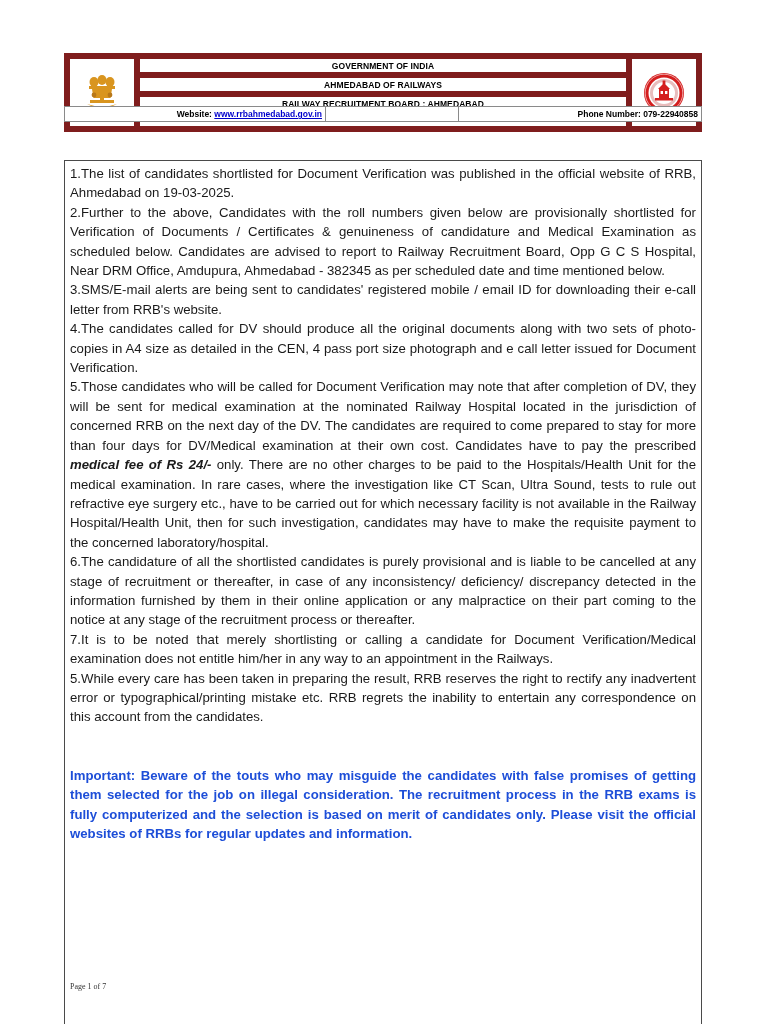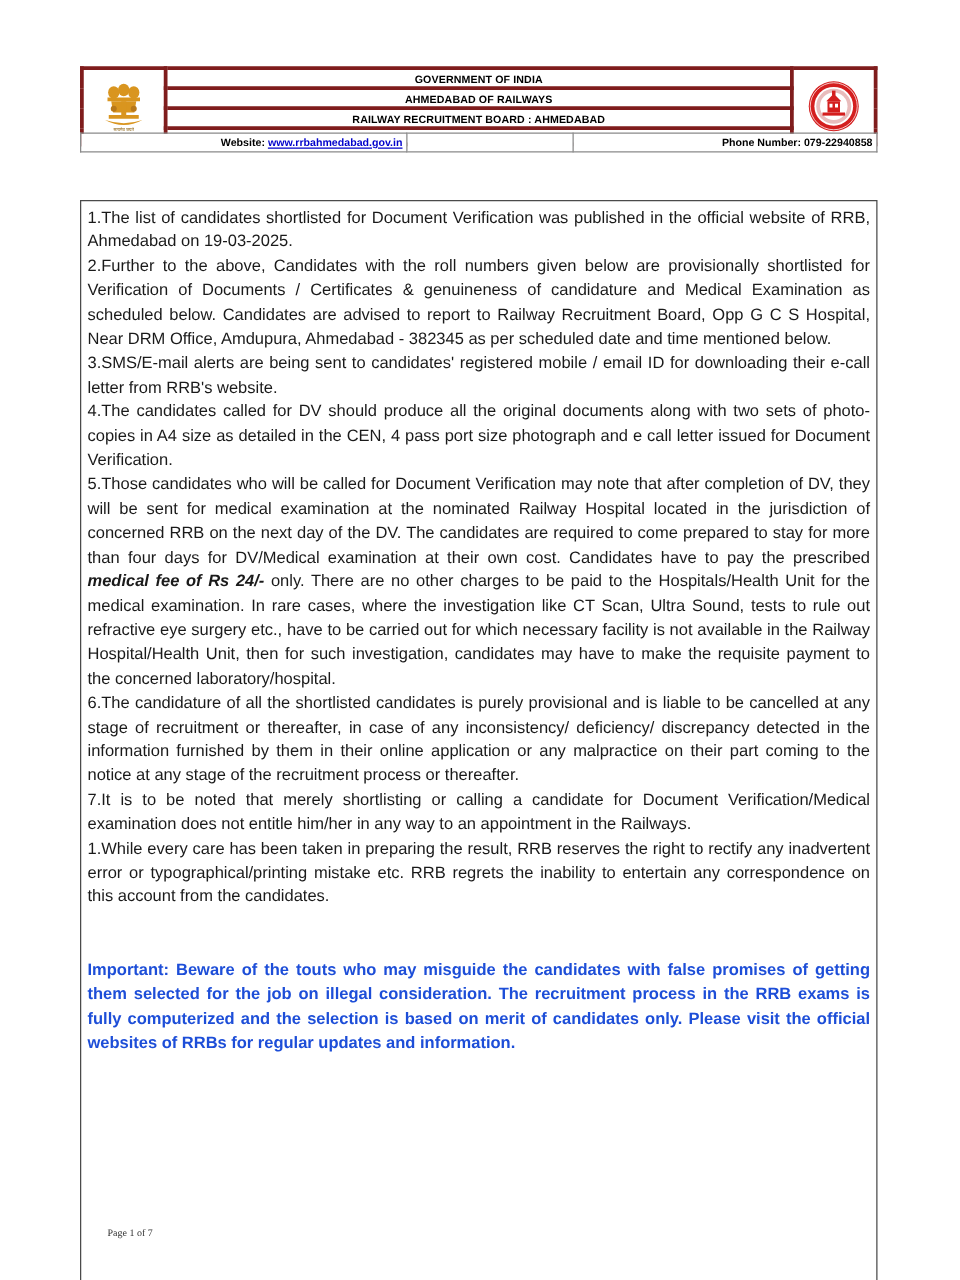--- a/index.html
+++ b/index.html
@@ -28,21 +28,21 @@
   
   .header-table {
     position: absolute;
     left: 64px;
     top: 53px;
     width: 638px;
     border-collapse: collapse;
     table-layout: fixed;
   }
   .header-table td {
-    border: 3px solid #7f1d1d;
+    border: 6px solid #7f1d1d;
     padding: 0;
     vertical-align: middle;
     background: #ffffff;
     margin-top: 20px;
   }
   .logo-cell {
     width: 60px;
     height: 52px;
     text-align: center;
     padding: 2px !important;
@@ -156,21 +156,21 @@
     text-align: justify;
     text-justify: inter-word;
     font-weight: bold;
     margin: 0;
     color: #1d4ed8;
   }
 
   
   .footer {
     position: absolute;
-    left: 76px;
+    left: 60px;
     top: 982px;
     font-size: 8px;
     color: #333333;
     font-family: "Liberation Serif", serif;
     padding-left: 10px;
   }
 </style>
 </head>
 <body>
 
@@ -249,20 +249,20 @@
 
 
   <div class="body-box">
     <p class="para">1.The list of candidates shortlisted for Document Verification was published in the official website of RRB, Ahmedabad on 19-03-2025.</p>
     <p class="para">2.Further to the above, Candidates with the roll numbers given below are provisionally shortlisted for Verification of Documents / Certificates &amp; genuineness of candidature and Medical Examination as scheduled below. Candidates are advised to report to Railway Recruitment Board, Opp G C S Hospital, Near DRM Office, Amdupura, Ahmedabad - 382345 as per scheduled date and time mentioned below.</p>
     <p class="para">3.SMS/E-mail alerts are being sent to candidates' registered mobile / email ID for downloading their e-call letter from RRB's website.</p>
     <p class="para">4.The candidates called for DV should produce all the original documents along with two sets of photo-copies in A4 size as detailed in the CEN, 4 pass port size photograph and e call letter issued for Document Verification.</p>
     <p class="para"><span>5.Those candidates who will be called for Document Verification may note that after completion of DV, they will be sent for medical examination at the nominated Railway Hospital located in the jurisdiction of concerned RRB on the next day of the DV. The candidates are required to come prepared to stay for more than four days for DV/Medical examination at their own cost. Candidates have to pay the prescribed </span><b>medical fee of Rs 24/-</b><span> only. There are no other charges to be paid to the Hospitals/Health Unit for the medical examination. In rare cases, where the investigation like CT Scan, Ultra Sound, tests to rule out refractive eye surgery etc., have to be carried out for which necessary facility is not available in the Railway Hospital/Health Unit, then for such investigation, candidates may have to make the requisite payment to the concerned laboratory/hospital.</span></p>
     <p class="para">6.The candidature of all the shortlisted candidates is purely provisional and is liable to be cancelled at any stage of recruitment or thereafter, in case of any inconsistency/ deficiency/ discrepancy detected in the information furnished by them in their online application or any malpractice on their part coming to the notice at any stage of the recruitment process or thereafter.</p>
     <p class="para">7.It is to be noted that merely shortlisting or calling a candidate for Document Verification/Medical examination does not entitle him/her in any way to an appointment in the Railways.</p>
-    <p class="para">1.While every care has been taken in preparing the result, RRB reserves the right to rectify any inadvertent error or typographical/printing mistake etc. RRB regrets the inability to entertain any correspondence on this account from the candidates.</p>
+    <p class="para">5.While every care has been taken in preparing the result, RRB reserves the right to rectify any inadvertent error or typographical/printing mistake etc. RRB regrets the inability to entertain any correspondence on this account from the candidates.</p>
     <div class="blank-line double"></div>
     <p class="important">Important: Beware of the touts who may misguide the candidates with false promises of getting them selected for the job on illegal consideration. The recruitment process in the RRB exams is fully computerized and the selection is based on merit of candidates only. Please visit the official websites of RRBs for regular updates and information.</p>
   </div>
 
   <div class="footer">Page 1 of 7</div>
 
 </div>
 
 </body></html>

